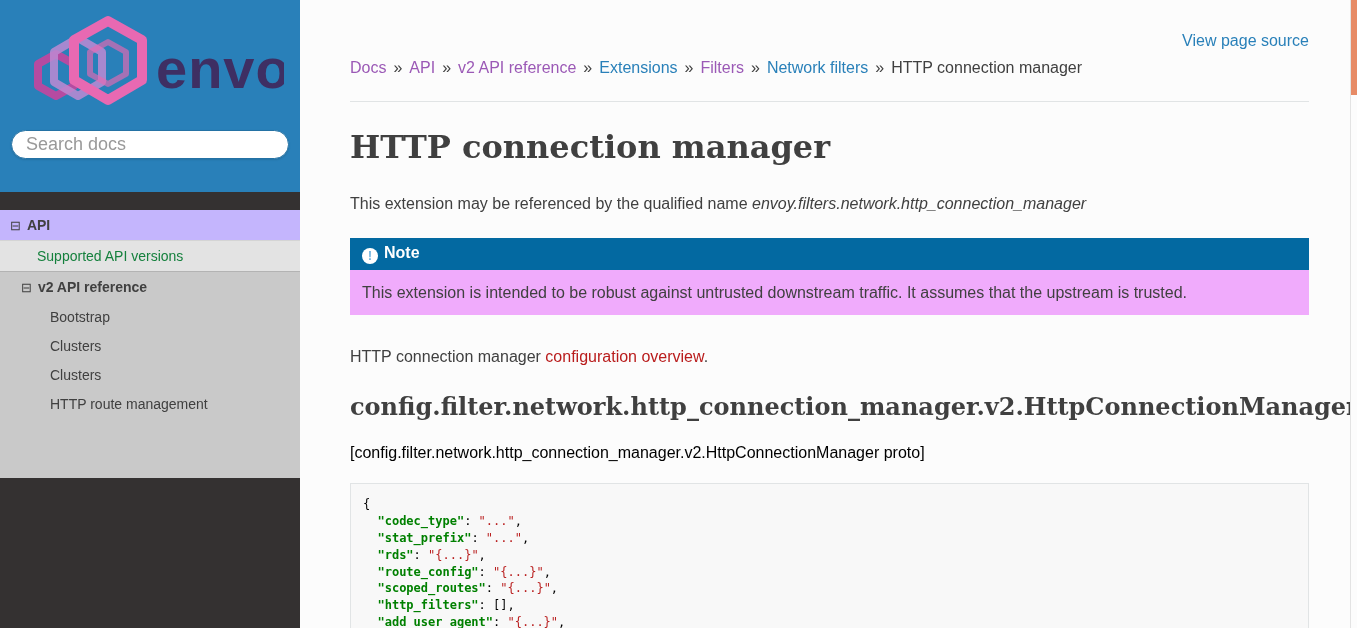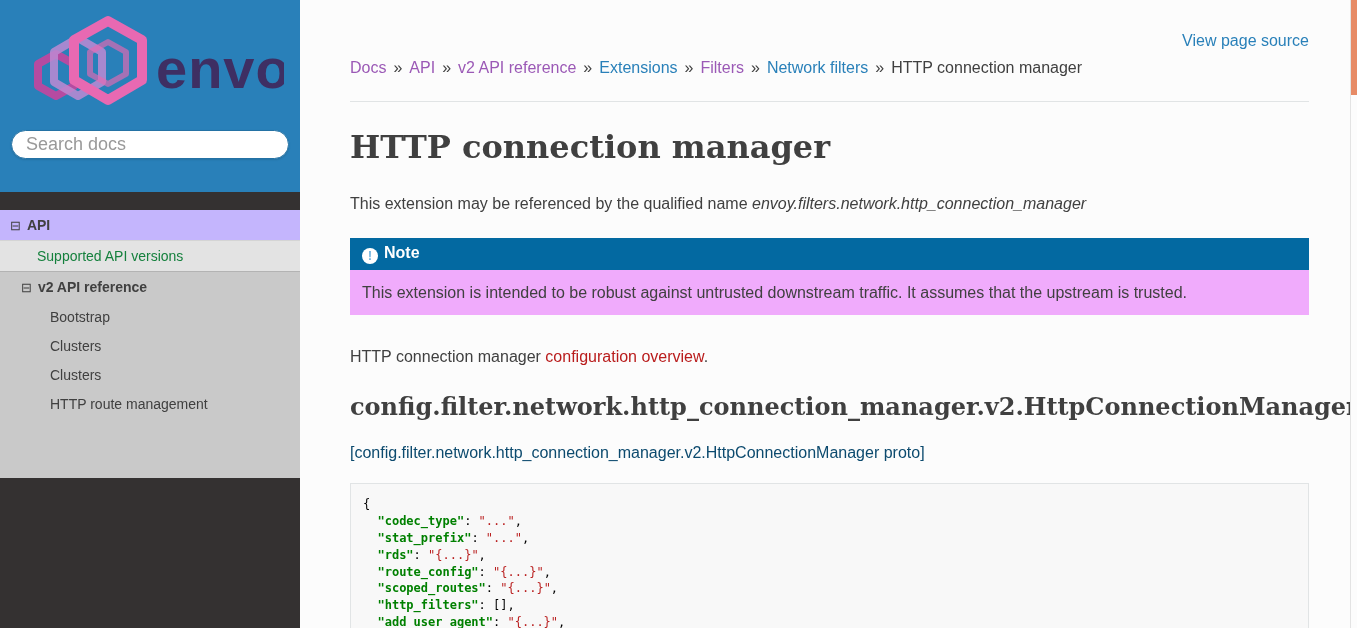--- a/index.html
+++ b/index.html
@@ -103,21 +103,21 @@
 
   .overview-p { font-size:16px; margin-top:30px; line-height:24px; }
   .inline-link { color:#b91c1c;text-align:center; }
 
   h2.section-title {
     font-family:"DejaVu Serif","Liberation Serif",serif;
     font-weight:700; font-size:24px; color:#404040;
     margin-top:25px; line-height:1.1;
   }
   .proto-p { margin-top:24px; font-size:16px; }
-  .proto-link { color:#0c4a6e; }
+  .proto-link { color:#000000; }
 
   .codeblock {
     margin-top:21px; background:#f8f8f8; border:1px solid #e1e4e5;
     padding:12px; overflow:hidden;
   }
   .codeblock pre {
     font-family:"DejaVu Sans Mono","Liberation Mono",monospace;
     font-size:12px; line-height:16.8px; white-space:pre; color:#000;
   }
   .tok-key { color:#008000; font-weight:bold; }

